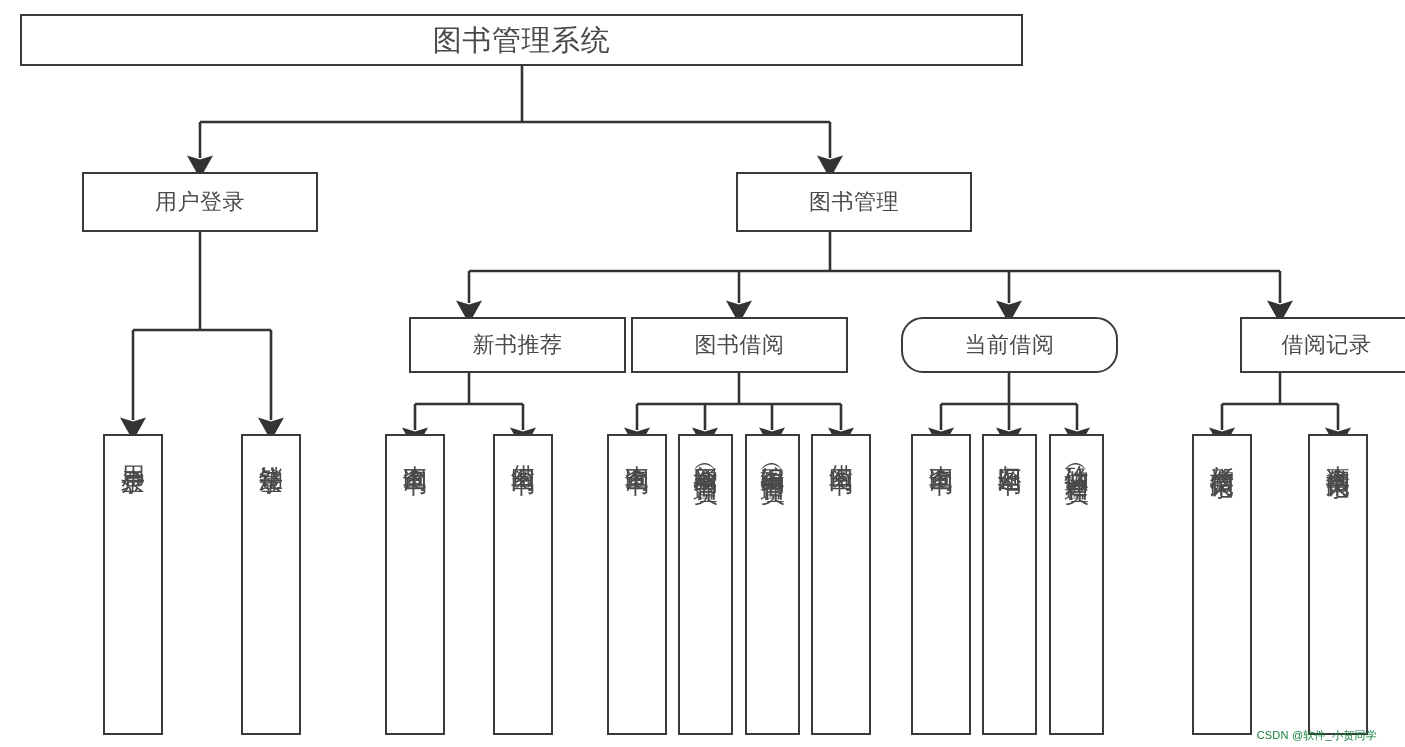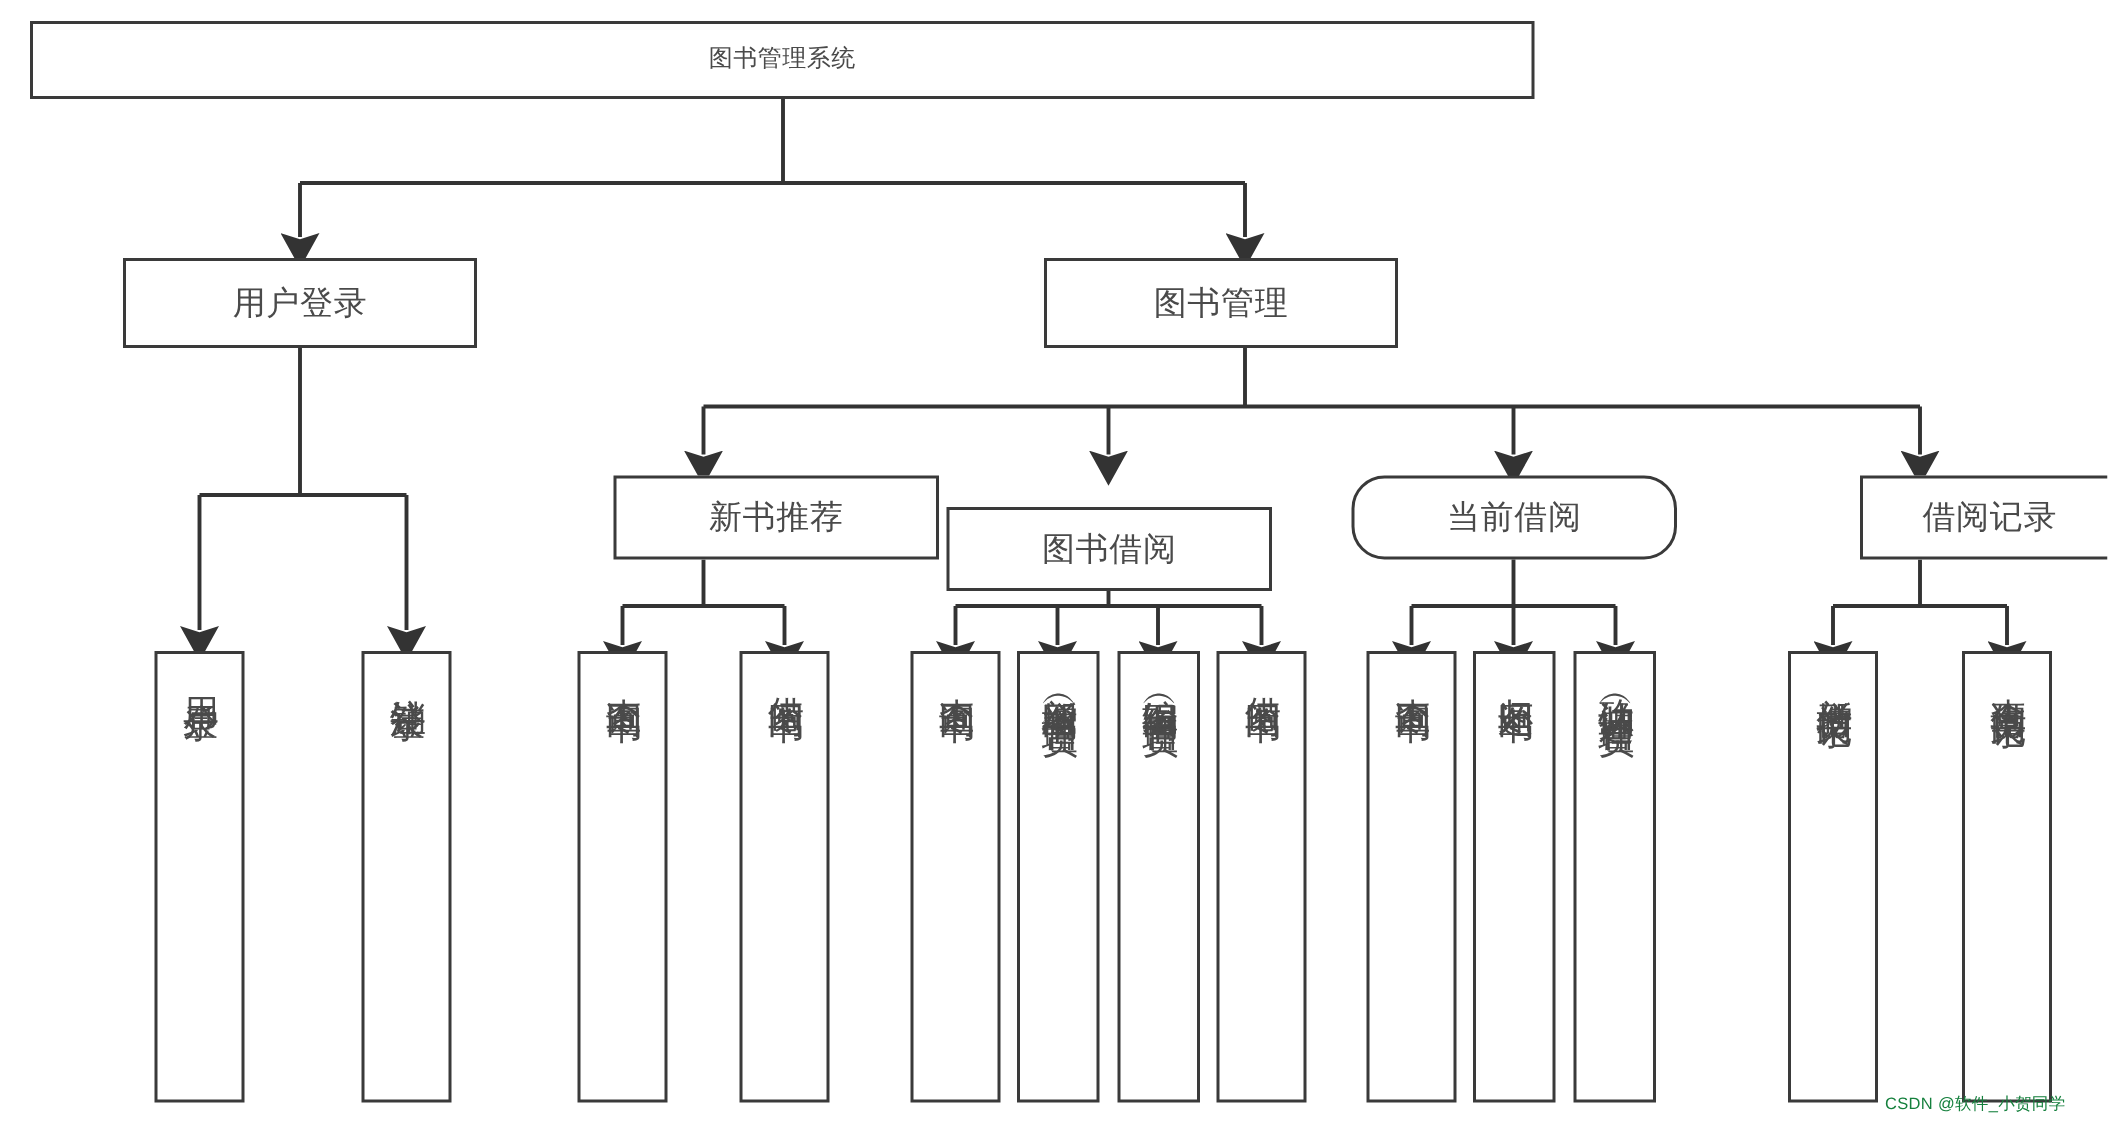--- a/index.html
+++ b/index.html
@@ -34,21 +34,21 @@
     color:#4a4a4a;
   }
   .node .label{
     color:#4a4a4a;
     letter-spacing:0.02em;
     line-height:1.05;
     white-space:nowrap;
   }
   
   .node.root{ border-width:2.5px; }
-  .node.root .label{ font-size:16px; }
+  .node.root .label{ font-size:29px; }
   
   .node.branch .label{ font-size:22px; }
   
   .node.leaf{
     align-items:flex-start;
     justify-content:center;
     padding-top:10px;
   }
   .node.leaf .label{
     writing-mode:vertical-rl;
@@ -129,29 +129,29 @@
   </svg>
 
   <div class="node root" style="left:20px; top:14px; width:1003px; height:52px;">
     <span class="label">图书管理系统</span>
   </div>
 
   <div class="node branch" style="left:82px; top:172px; width:236px; height:60px;">
     <span class="label">用户登录</span>
   </div>
 
-  <div class="node branch" style="left:696px; top:172px; width:236px; height:60px;">
+  <div class="node branch" style="left:736px; top:172px; width:236px; height:60px;">
     <span class="label">图书管理</span>
   </div>
 
   <div class="node branch" style="left:361px; top:317px; width:217px; height:56px;margin-left:48px;">
     <span class="label">新书推荐</span>
   </div>
 
-  <div class="node branch" style="left:631px; top:317px; width:217px; height:56px;margin-top:21px;">
+  <div class="node branch" style="left:631px; top:317px; width:217px; height:56px;">
     <span class="label">图书借阅</span>
   </div>
 
   <div class="node branch" style="left:901px; top:317px; width:217px; height:56px;border-radius:22px;">
     <span class="label">当前借阅</span>
   </div>
 
   <div class="node branch" style="left:1204px; top:317px; width:173px; height:56px;margin-left:36px;">
     <span class="label">借阅记录</span>
   </div>

